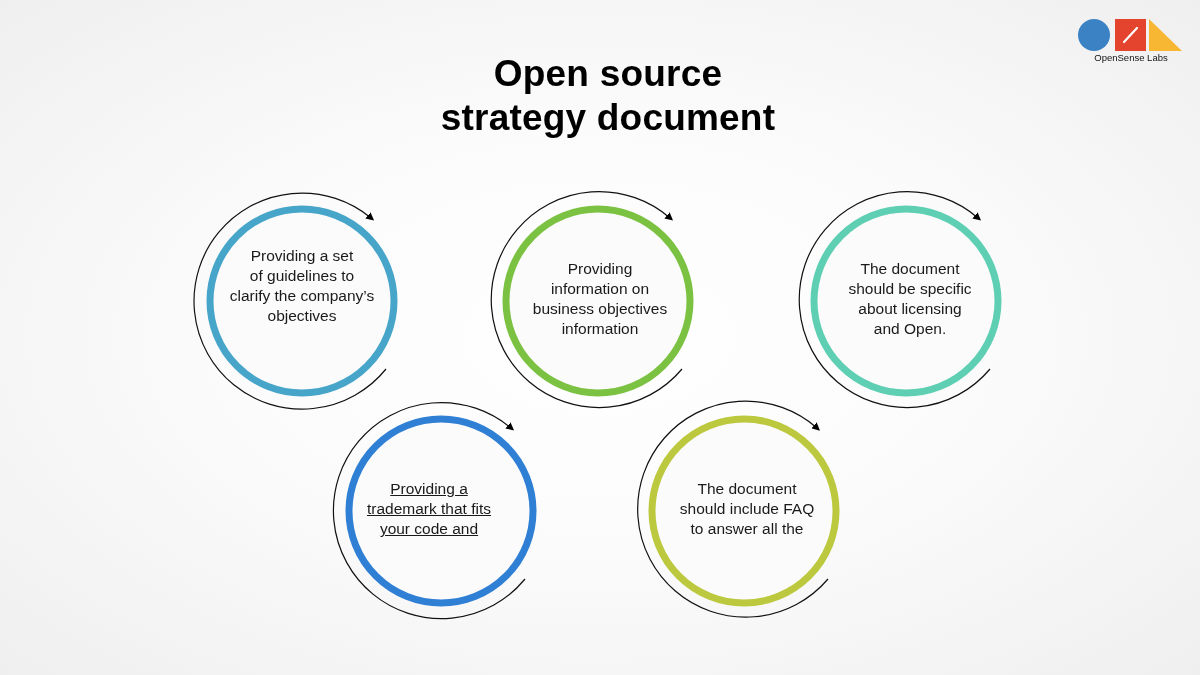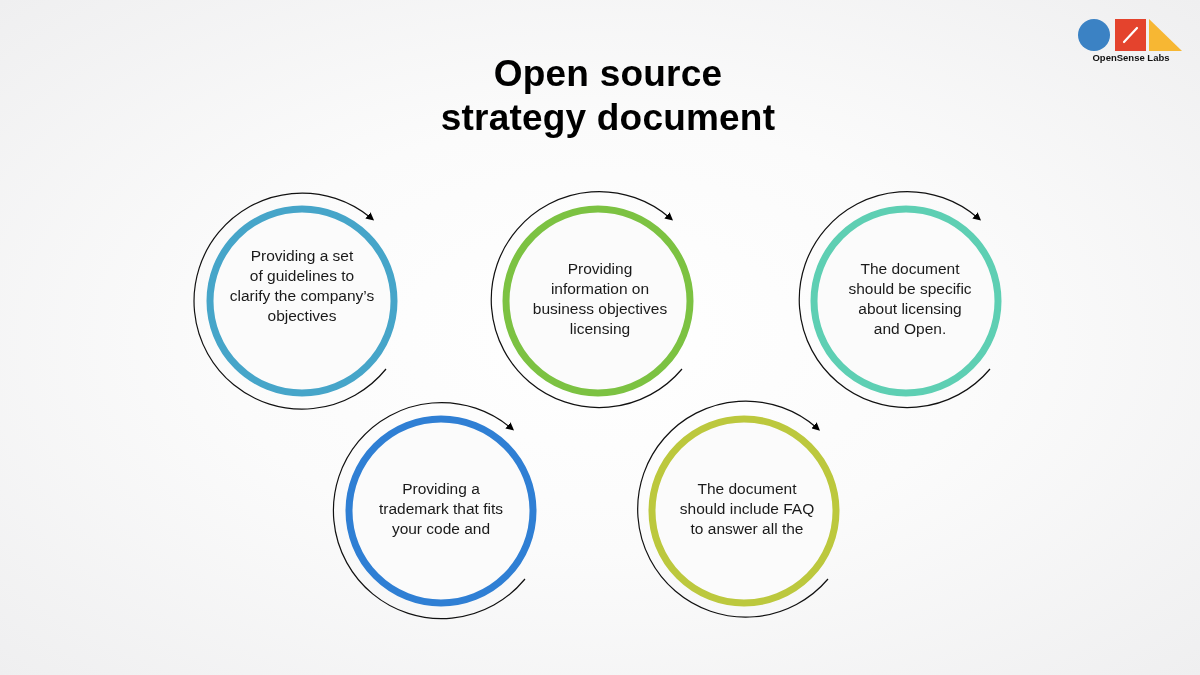--- a/index.html
+++ b/index.html
@@ -11,21 +11,21 @@
     .title {
       position: absolute; left: 0; width: 1200px; top: 52px;
       text-align: center; font-weight: bold; font-size: 37px; line-height: 44px;
       color: #000; letter-spacing: 0.2px; padding-left: 8px;
     }
     .title span { display: block; }
     .logo { position: absolute; left: 1078px; top: 18px; width: 106px; height: 50px; }
     .logo-shapes { position: absolute; left: 0; top: 0; }
     .logo-text {
       position: absolute; left: 0; top: 34px; width: 106px; text-align: center;
-      font-size: 9.5px; font-weight: bold; color: #111;
+      font-size: 9.5px; font-weight: normal; color: #111;
     }
     svg.diagram { position: absolute; left: 0; top: 0; }
     .node-text {
       position: absolute; width: 170px; text-align: center;
       font-size: 15.5px; line-height: 20px; color: #1a1a1a;
       transform: translate(-50%, -50%);
     }
     .node-text span { display: block; white-space: nowrap; }
   </style>
 </head>
@@ -83,31 +83,31 @@
   <span>Providing a set</span>
   <span>of guidelines to</span>
   <span>clarify the company’s</span>
   <span>objectives</span>
 </div>
 
 <div class="node-text" style="left:600px; top:299px;">
   <span>Providing</span>
   <span>information on</span>
   <span>business objectives</span>
-  <span>licensing</span>
+  <span>information</span>
 </div>
 
 <div class="node-text" style="left:910px; top:299px;">
   <span>The document</span>
   <span>should be specific</span>
   <span>about licensing</span>
   <span>and Open.</span>
 </div>
 
-<div class="node-text" style="left:441px; top:509px;">
+<div class="node-text" style="left:429px; top:509px;text-decoration:underline;">
   <span>Providing a</span>
   <span>trademark that fits</span>
   <span>your code and</span>
 </div>
 
 <div class="node-text" style="left:747px; top:509px;">
   <span>The document</span>
   <span>should include FAQ</span>
   <span>to answer all the</span>
 </div>

